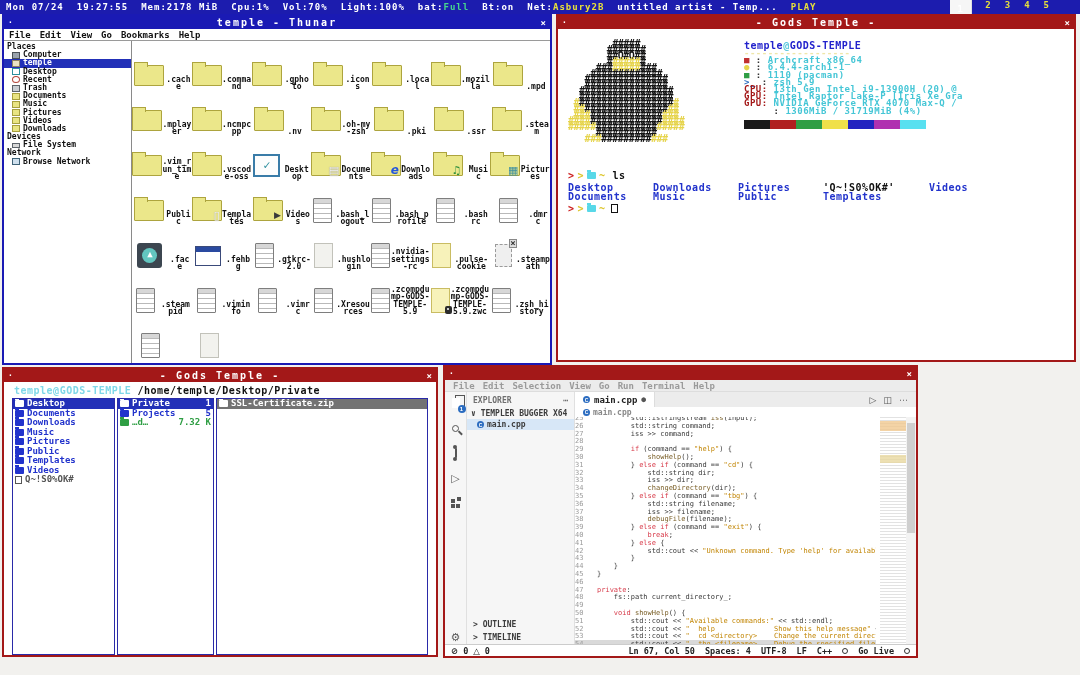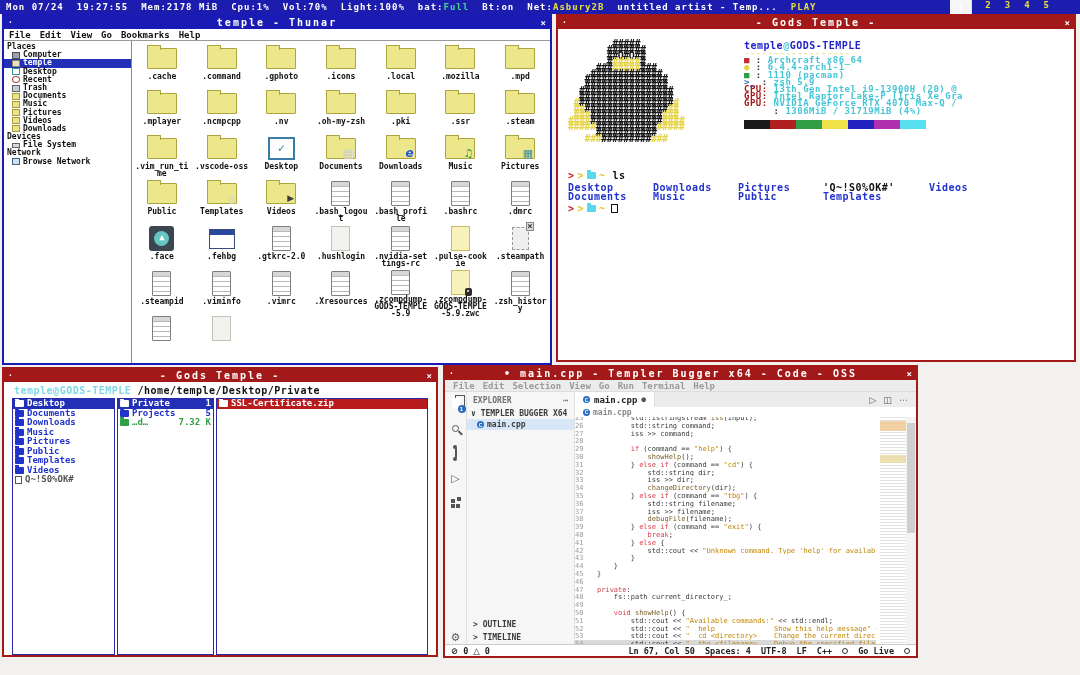--- a/index.html
+++ b/index.html
@@ -40,21 +40,21 @@
   .si-computer { background:#9aa3ad; border:1px solid #4a5056; }
   .si-home { background:#e9e3c4; border:1px solid #8d8464; }
   .si-desktop { background:#fff; border:1px solid #2e8f9e; }
   .si-recent { background:#fff; border:1px solid #b2443a; border-radius:50%; }
   .si-trash { background:#c9cdd2; border:1px solid #5d646b; }
   .si-folder { background:#e9e482; border:1px solid #a79f3e; }
   .si-drive { background:#d8d8d8; border:1px solid #5d646b; height:5px; margin-top:1px; }
   .si-network { background:#cfe0ee; border:1px solid #3f6378; }
   .grid { flex:1; display:grid; grid-template-columns:repeat(7,1fr); grid-auto-rows:45px;
           align-content:start; padding-top:4px; overflow:hidden; }
-  .cell { display:flex; flex-direction:column; align-items:center; cursor:pointer;
+  .cell { display:flex; flex-direction:row; align-items:flex-end; cursor:pointer;
           font:bold 8px "DejaVu Sans Mono", monospace; color:#111; text-align:center; }
   .cell .lab { line-height:7.2px; word-break:break-all; max-width:56px; }
   .cell .ic { width:36px; height:27px; position:relative; margin-bottom:1px;
               display:flex; align-items:center; justify-content:center; }
   .bi-folder { width:30px; height:21px; background:#ebe78a; border:1px solid #ada43e; border-radius:1px; position:relative; }
   .bi-folder::before { content:""; position:absolute; left:-1px; top:-4px; width:12px; height:4px;
                        background:#ebe78a; border:1px solid #ada43e; border-bottom:none; }
   .em { position:absolute; right:1px; bottom:-1px; font-family:"DejaVu Sans", sans-serif;
         font-size:11px; line-height:11px; font-weight:bold; }
   .em-docs { color:#fafafa; text-shadow:0 0 1px #666; }
@@ -114,21 +114,21 @@
   .vifm-path { flex:0 0 14px; display:flex; align-items:center; gap:6px; padding:2px 10px 0;
                font:bold 10px "DejaVu Sans Mono", monospace; letter-spacing:0.5px; color:#111; }
   .vifm-path .uh { color:#7fd8e8; }
   .panes { flex:1; display:flex; margin:2px 8px 0; min-height:0; }
   .pane { border:1px solid #2a2aa8; overflow:hidden; font:bold 9px "DejaVu Sans Mono", monospace; line-height:9.5px; }
   .p-left { width:103px; flex:0 0 103px; }
   .p-mid { width:97px; flex:0 0 97px; margin-left:2px; }
   .p-right { flex:1; margin-left:2px; }
   .vitem { display:flex; align-items:center; gap:3px; padding:0 2px; color:#2233cc; white-space:nowrap; }
   .vitem.sel { background:#2230b8; color:#fff; }
-  .vitem.red { background:#b91c1c; color:#fff; }
+  .vitem.red { background:#737373; color:#fff; }
   .vitem.file { color:#555; }
   .vitem.green { color:#2f9e44; }
   .vitem .nm { overflow:hidden; }
   .vitem .sz { margin-left:auto; }
   .vstatus { flex:0 0 14px; display:flex; align-items:center; padding:0 10px;
              font:bold 9.5px "DejaVu Sans Mono", monospace; color:#111; letter-spacing:0.5px; }
   .vstatus .perms { color:#b020b0; margin-right:6px; }
   .vstatus .sum { margin-left:auto; } .vstatus .pos { margin-left:22px; } .vstatus .all { margin-left:22px; }
 
   
@@ -734,21 +734,20 @@
             <span class="mini-folder"></span>
             <span class="nm">SSL-Certificate.zip</span>
           </div>
         </div>
     </div>
   </div>
 
   <div class="win red vscode">
     <div class="titlebar">
       <span class="tl">·</span>
-      <span>• main.cpp - Templer Bugger x64 - Code - OSS</span>
       <span class="tr">×</span>
     </div>
     <div class="vs-menubar">
         <span>File</span>
         <span>Edit</span>
         <span>Selection</span>
         <span>View</span>
         <span>Go</span>
         <span>Run</span>
         <span>Terminal</span>

